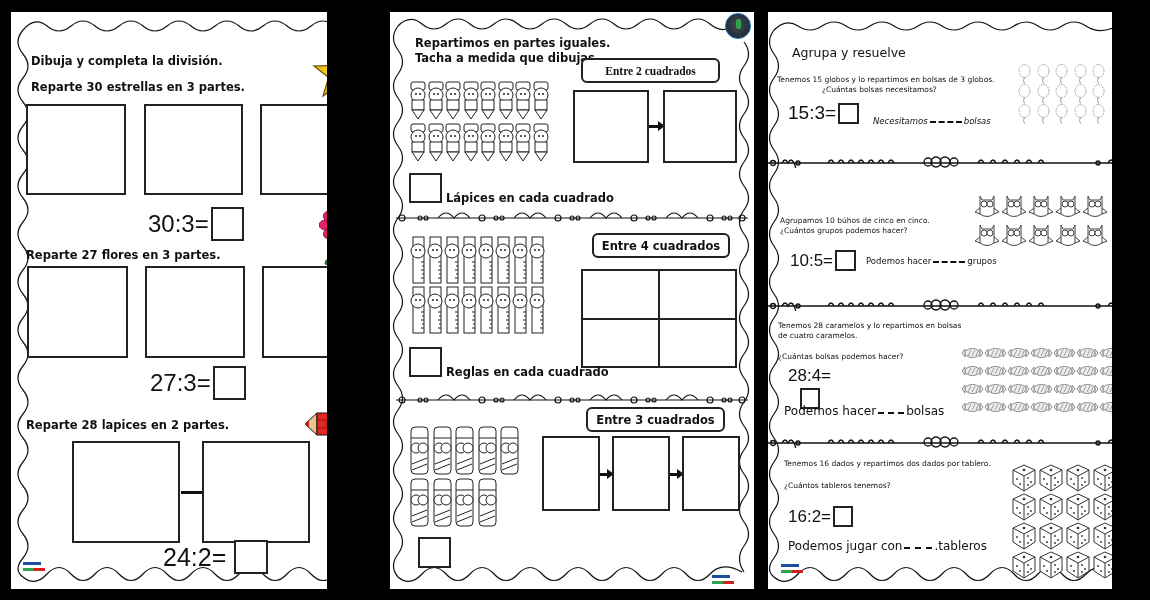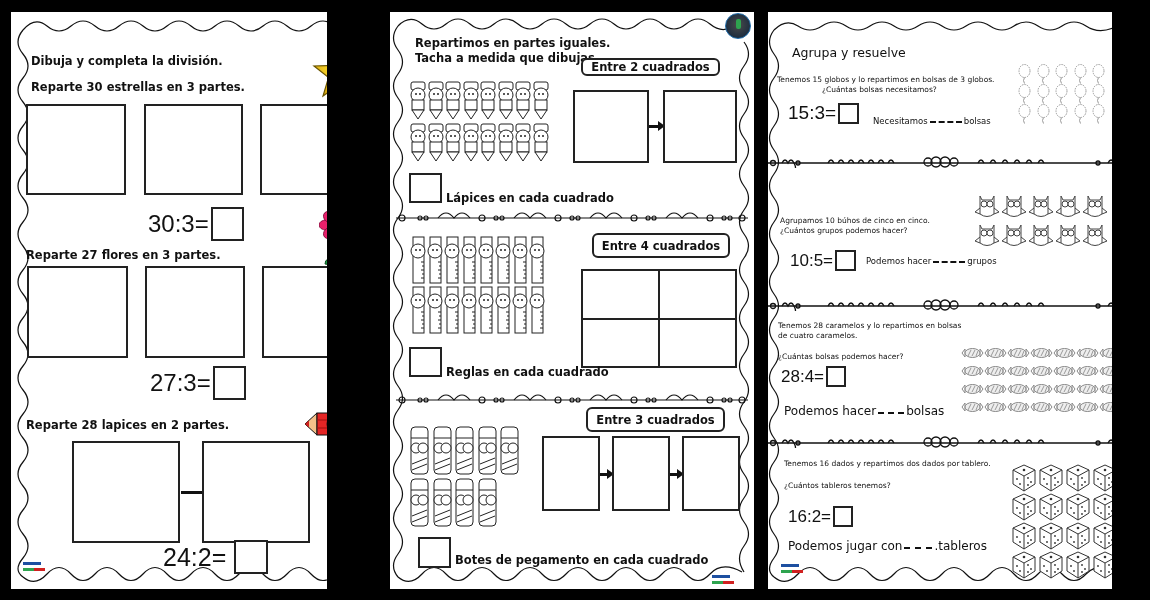--- a/index.html
+++ b/index.html
@@ -119,21 +119,21 @@
     <path d="M8 14 Q 20 2 32 12 T 56 12 T 80 12 T 104 12 T 128 12 T 152 12 T 176 12 T 200 12 T 224 12 T 248 12 T 272 12 T 296 12 T 320 12 T 344 14" fill="none" stroke="#111" stroke-width="1.2"></path>
     <path d="M8 565 Q 20 575 32 562 T 56 562 T 80 562 T 104 562 T 128 562 T 152 562 T 176 562 T 200 562 T 224 562 T 248 562 T 272 562 T 296 562 T 320 562 T 352 560" fill="none" stroke="#111" stroke-width="1.2"></path>
     <path d="M8 14 Q -1 26 8 38 T 8 62 T 8 86 T 8 110 T 8 134 T 8 158 T 8 182 T 8 206 T 8 230 T 8 254 T 8 278 T 8 302 T 8 326 T 8 350 T 8 374 T 8 398 T 8 422 T 8 446 T 8 470 T 8 494 T 8 518 T 8 542 T 8 565" fill="none" stroke="#111" stroke-width="1.2"></path>
     <path d="M354 30 Q 363 42 354 54 T 354 78 T 354 102 T 354 126 T 354 150 T 354 174 T 354 198 T 354 222 T 354 246 T 354 270 T 354 294 T 354 318 T 354 342 T 354 366 T 354 390 T 354 414 T 354 438 T 354 462 T 354 486 T 354 510 T 354 534 T 354 560" fill="none" stroke="#111" stroke-width="1.2"></path>
   </svg>
   <div class="logo" style="left:335px;top:1px;"></div>
 
   <div class="abs txt" style="left:25px;top:24px;">Repartimos en partes iguales.</div>
   <div class="abs txt" style="left:25px;top:39px;">Tacha a medida que dibujas</div>
 
-  <div class="pill" style="left:191px;top:46px;width:139px;height:18px;">Entre 2 cuadrados</div>
+  <div class="pill" style="left:191px;top:46px;width:139px;height:25px;font-family:Liberation Serif, serif;">Entre 2 cuadrados</div>
   <div class="item-grid" style="left:20px;top:68px;grid-template-columns:repeat(8,16px);grid-template-rows:repeat(2,40px);column-gap:1.5px;row-gap:2px;">
     <svg width="16" height="40" viewBox="0 0 16 40">
         <rect x="1" y="2" width="14" height="8" rx="2" fill="#fff" stroke="#222"></rect>
         <circle cx="8" cy="15" r="7" fill="#fff" stroke="#222"></circle>
         <circle cx="6" cy="14" r="1" fill="#222"></circle>
         <circle cx="10" cy="14" r="1" fill="#222"></circle>
         <rect x="2" y="20" width="12" height="10" fill="#fff" stroke="#222"></rect>
         <polygon points="2,30 14,30 8,39" fill="#fff" stroke="#222"></polygon>
       </svg>
     <svg width="16" height="40" viewBox="0 0 16 40">
@@ -504,21 +504,20 @@
         <circle cx="14" cy="22" r="5" fill="#fff" stroke="#222"></circle>
         <path d="M3 38 L18 32 M3 44 L18 38" stroke="#222"></path>
       </svg>
   </div>
   <div class="box" style="left:152px;top:424px;width:58px;height:75px;"></div>
   <div class="arrow" style="left:210px;top:461px;width:8px;"></div>
   <div class="box" style="left:222px;top:424px;width:58px;height:75px;"></div>
   <div class="arrow" style="left:280px;top:461px;width:8px;"></div>
   <div class="box" style="left:292px;top:424px;width:58px;height:75px;"></div>
   <div class="box" style="left:28px;top:525px;width:33px;height:31px;"></div>
-  <div class="abs txt" style="left:65px;top:541px;">Botes de pegamento en cada cuadrado</div>
   <div class="footer-logo" style="left:322px;top:563px;">
     <div style="height:3px;width:18px;background:#1d4fa0;margin-bottom:3px;"></div>
     <div style="height:3px;width:22px;background:linear-gradient(90deg,#2ea44f 50%,#d0201f 50%);"></div>
   </div>
 </div>
 
 <div class="page" id="p3">
   <svg class="frame" width="370" height="577">
     <path d="M6 18 Q 18 6 30 14 T 54 14 T 78 14 T 102 14 T 126 14 T 150 14 T 174 14 T 198 14 T 222 14 T 246 14 T 270 14 T 294 14 T 318 14 T 345 16" fill="none" stroke="#111" stroke-width="1.2"></path>
     <path d="M6 565 Q 18 575 30 562 T 54 562 T 78 562 T 102 562 T 126 562 T 150 562 T 174 562 T 198 562 T 222 562 T 246 562 T 270 562 T 294 562 T 318 562 T 362 560" fill="none" stroke="#111" stroke-width="1.2"></path>
@@ -528,21 +527,21 @@
   <div class="logo" style="left:346px;top:4px;"></div>
 
   <div class="abs txt" style="left:24px;top:33px;font-size:12.5px;font-weight:normal;">Agrupa y resuelve</div>
 
   <div class="abs small" style="left:9px;top:62px;">Tenemos 15 globos y lo repartimos en bolsas de 3 globos.</div>
   <div class="abs small" style="left:9px;top:72px;margin-left:45px;">¿Cuántas bolsas necesitamos?</div>
   <div class="eq" style="left:20px;top:90px;">
     <span class="expr" style="font-size:19px;">15:3=</span>
     <span class="ans" style="width:21px;height:21px;"></span>
   </div>
-  <div class="abs small" style="left:105px;top:104px;font-size:8.5px;">
+  <div class="abs small" style="left:105px;top:104px;font-size:8.5px;font-style:italic;">
     <span>Necesitamos</span><span class="blanks"></span><span>bolsas</span>
   </div>
   <div class="item-grid" style="left:248px;top:52px;grid-template-columns:repeat(5,17px);grid-template-rows:repeat(3,20px);column-gap:1.5px;">
     <svg width="17" height="20">
         <ellipse cx="8.5" cy="7" rx="5.5" ry="6.5" fill="none" stroke="#999" stroke-dasharray="1.5 1"></ellipse>
         <path d="M8.5 13.5 q -2 3 0 6" stroke="#999" fill="none"></path>
       </svg>
     <svg width="17" height="20">
         <ellipse cx="8.5" cy="7" rx="5.5" ry="6.5" fill="none" stroke="#999" stroke-dasharray="1.5 1"></ellipse>
         <path d="M8.5 13.5 q -2 3 0 6" stroke="#999" fill="none"></path>
@@ -705,21 +704,21 @@
       <path d="M210 7 q 3 -6 6 0 M222 7 q 3 -6 6 0 M234 7 q 3 -6 6 0 M246 7 q 3 -6 6 0 M258 7 q 3 -6 6 0 M270 7 q 3 -6 6 0"></path>
       <circle cx="330" cy="7" r="2"></circle>
         <path d="M340 7 q 3 -6 6 0 q 3 -6 6 0 q 3 6 0 6"></path>
         <circle cx="365" cy="7" r="2.5"></circle>
     </g>
   </svg>
 
   <div class="abs small" style="left:10px;top:308px;">Tenemos 28 caramelos y lo repartimos en bolsas</div>
   <div class="abs small" style="left:10px;top:318px;">de cuatro caramelos.</div>
   <div class="abs small" style="left:10px;top:339px;">¿Cuántas bolsas podemos hacer?</div>
-  <div class="eq" style="left:13px;top:354px;">
+  <div class="eq" style="left:20px;top:354px;flex-direction:column;">
     <span class="expr" style="font-size:17px;">28:4=</span>
     <span class="ans" style="width:20px;height:21px;"></span>
   </div>
   <div class="abs small" style="left:16px;top:394px;font-size:12px;">
     <span>Podemos hacer</span><span class="blanks" style="width:26px;"></span><span>bolsas</span>
   </div>
   <div class="item-grid" style="left:193px;top:335px;grid-template-columns:repeat(7,23px);grid-template-rows:repeat(4,18px);">
     <svg width="23" height="12">
         <path d="M1 6 L4 2 L4 10 Z M22 6 L19 2 L19 10 Z" fill="none" stroke="#888"></path>
         <ellipse cx="11.5" cy="6" rx="7.5" ry="4.5" fill="#eee" stroke="#888"></ellipse>

